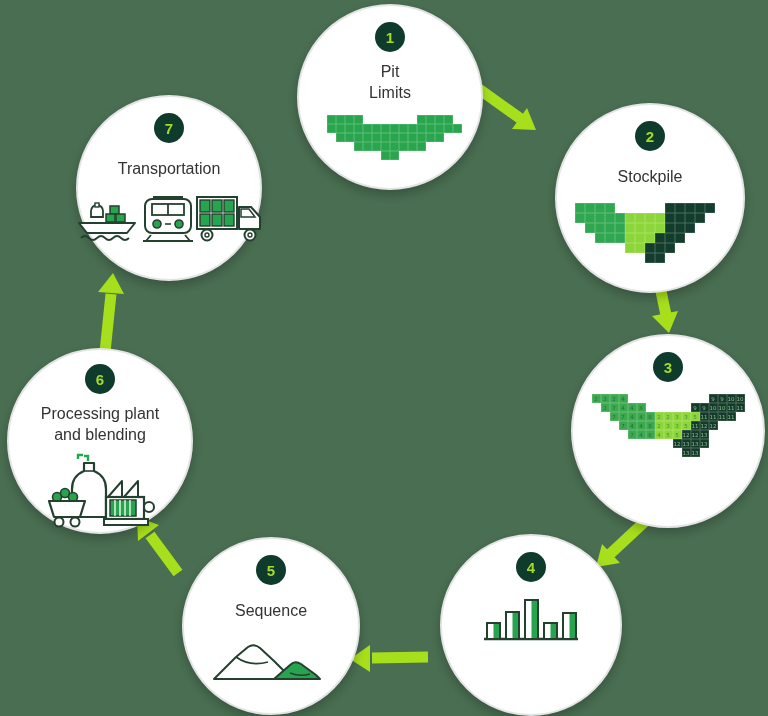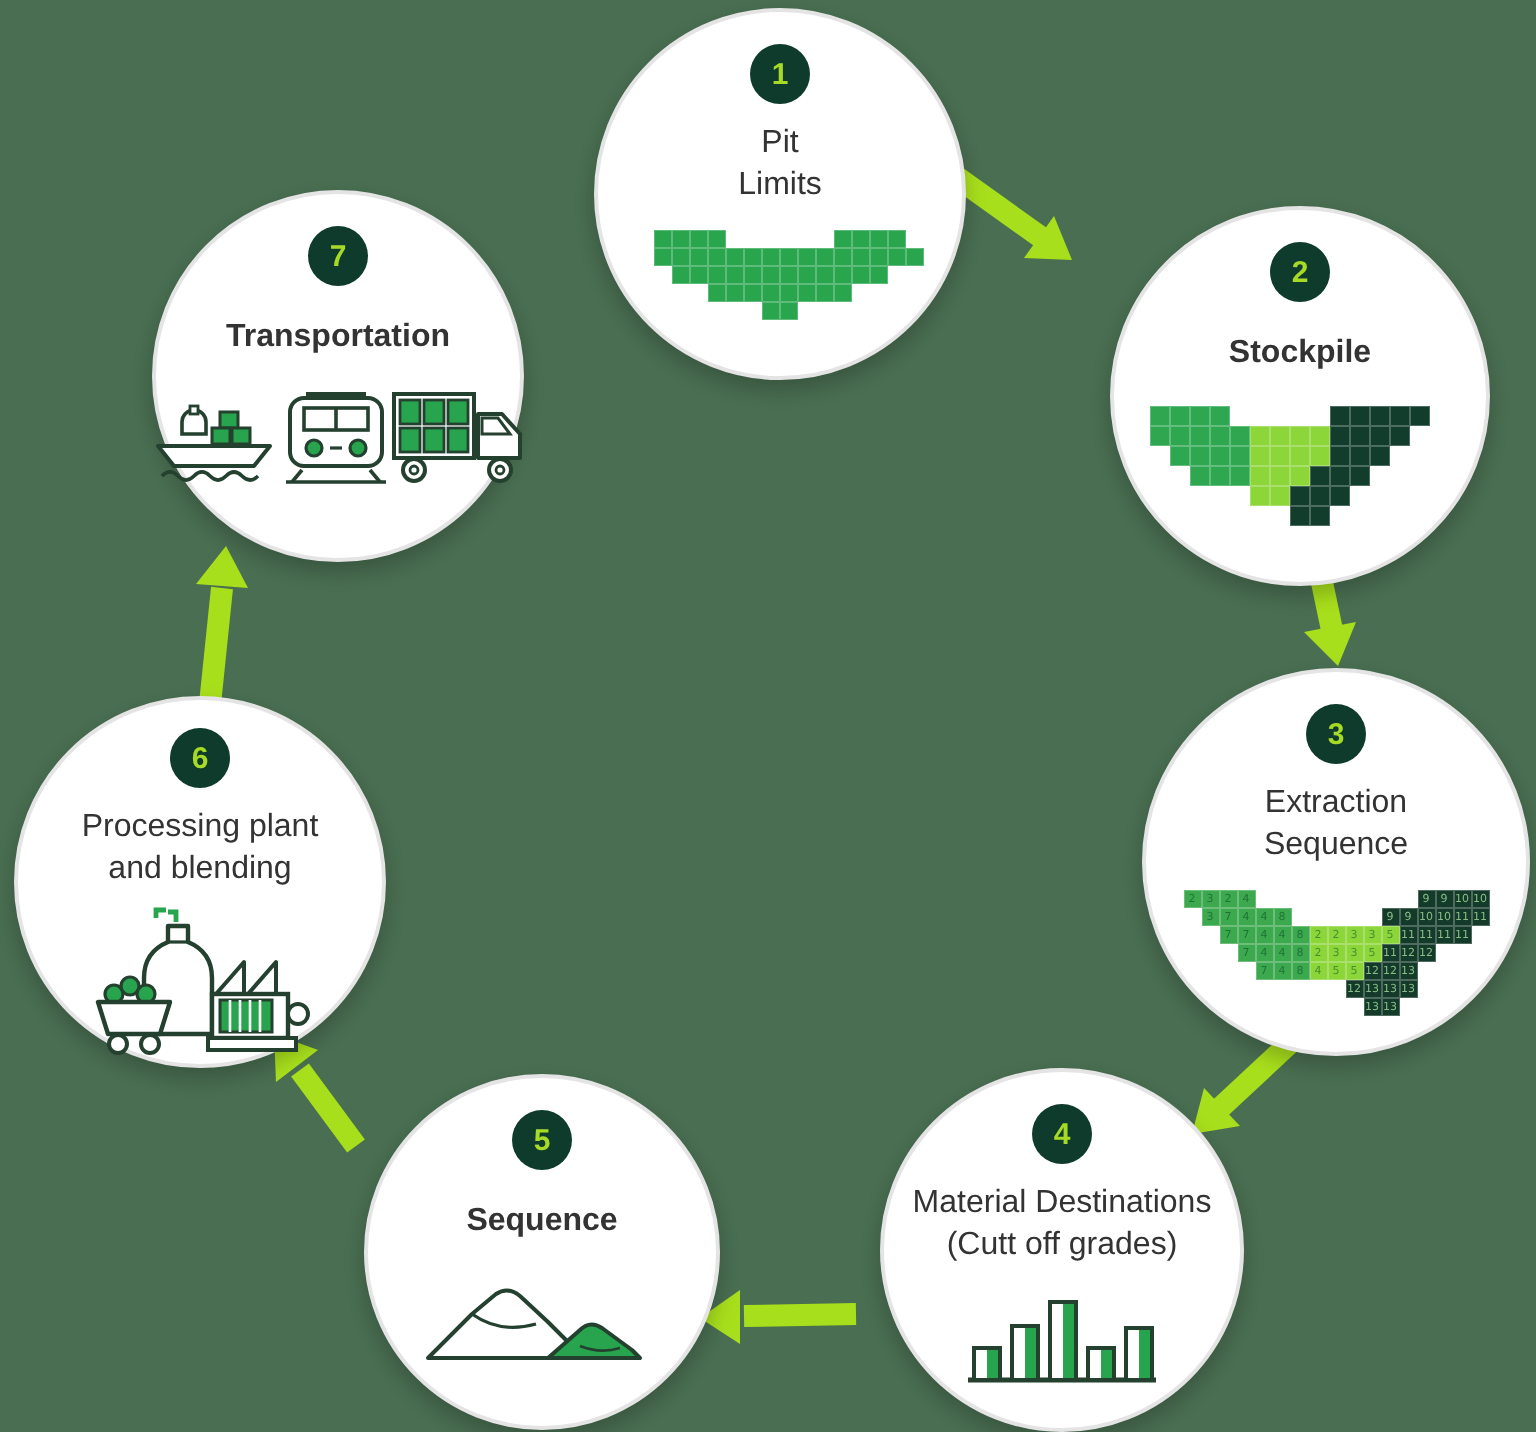--- a/index.html
+++ b/index.html
@@ -19,21 +19,21 @@
   }
   .badge{
     width:30px;height:30px;border-radius:50%;
     display:flex;align-items:center;justify-content:center;
     font-size:15px;font-weight:bold;flex:0 0 auto;
   }
   .label{
     margin-top:9px;font-size:16px;color:#333333;text-align:center;
     white-space:pre-line;line-height:1.32;
   }
-  .step.single .label{margin-top:15px;font-weight:bold;}
+  .step.single .label{margin-top:15px;}
   .icon-wrap{margin-top:12px;position:relative;flex:0 0 auto;}
   .step.single .icon-wrap{margin-top:16px;}
   .step.s6{padding-top:14px;}
   .step.s6 .icon-wrap{margin-top:4px;}
   .px-cell{
     position:absolute;box-sizing:border-box;
     box-shadow:inset 0 0 0 0.5px rgba(255,255,255,0.25);
     display:flex;align-items:center;justify-content:center;
     font-size:5.5px;font-family:"DejaVu Sans", sans-serif;
     overflow:hidden;
@@ -175,22 +175,20 @@
         <div class="px-cell" style="left: 70px; top: 40px; width: 10px; height: 10px; background: rgb(18, 60, 43);"></div>
         <div class="px-cell" style="left: 80px; top: 40px; width: 10px; height: 10px; background: rgb(18, 60, 43);"></div>
         <div class="px-cell" style="left: 90px; top: 40px; width: 10px; height: 10px; background: rgb(18, 60, 43);"></div>
         <div class="px-cell" style="left: 70px; top: 50px; width: 10px; height: 10px; background: rgb(18, 60, 43);"></div>
         <div class="px-cell" style="left: 80px; top: 50px; width: 10px; height: 10px; background: rgb(18, 60, 43);"></div>
       </div>
   </div>
 
   <div class="step" style="left:571px;top:334px;width:194px;height:194px;">
     <div class="badge" style="background: rgb(14, 59, 43); color: rgb(166, 218, 39);">3</div>
-    <div class="label">Extraction
-Sequence</div>
     <div class="icon-wrap" style="width: 153px; height: 63px;">
         <div class="px-cell" style="left: 0px; top: 0px; width: 9px; height: 9px; background: rgb(61, 169, 79); color: rgba(8, 70, 34, 0.55);">2</div>
         <div class="px-cell" style="left: 9px; top: 0px; width: 9px; height: 9px; background: rgb(61, 169, 79); color: rgba(8, 70, 34, 0.55);">3</div>
         <div class="px-cell" style="left: 18px; top: 0px; width: 9px; height: 9px; background: rgb(61, 169, 79); color: rgba(8, 70, 34, 0.55);">2</div>
         <div class="px-cell" style="left: 27px; top: 0px; width: 9px; height: 9px; background: rgb(61, 169, 79); color: rgba(8, 70, 34, 0.55);">4</div>
         <div class="px-cell" style="left: 117px; top: 0px; width: 9px; height: 9px; background: rgb(20, 58, 42); color: rgba(158, 210, 150, 0.85);">9</div>
         <div class="px-cell" style="left: 126px; top: 0px; width: 9px; height: 9px; background: rgb(20, 58, 42); color: rgba(158, 210, 150, 0.85);">9</div>
         <div class="px-cell" style="left: 135px; top: 0px; width: 9px; height: 9px; background: rgb(20, 58, 42); color: rgba(158, 210, 150, 0.85);">10</div>
         <div class="px-cell" style="left: 144px; top: 0px; width: 9px; height: 9px; background: rgb(20, 58, 42); color: rgba(158, 210, 150, 0.85);">10</div>
         <div class="px-cell" style="left: 9px; top: 9px; width: 9px; height: 9px; background: rgb(61, 169, 79); color: rgba(8, 70, 34, 0.55);">3</div>
@@ -242,22 +240,20 @@
         <div class="px-cell" style="left: 90px; top: 45px; width: 9px; height: 9px; background: rgb(20, 58, 42); color: rgba(158, 210, 150, 0.85);">13</div>
         <div class="px-cell" style="left: 99px; top: 45px; width: 9px; height: 9px; background: rgb(20, 58, 42); color: rgba(158, 210, 150, 0.85);">13</div>
         <div class="px-cell" style="left: 108px; top: 45px; width: 9px; height: 9px; background: rgb(20, 58, 42); color: rgba(158, 210, 150, 0.85);">13</div>
         <div class="px-cell" style="left: 90px; top: 54px; width: 9px; height: 9px; background: rgb(20, 58, 42); color: rgba(158, 210, 150, 0.85);">13</div>
         <div class="px-cell" style="left: 99px; top: 54px; width: 9px; height: 9px; background: rgb(20, 58, 42); color: rgba(158, 210, 150, 0.85);">13</div>
       </div>
   </div>
 
   <div class="step" style="left:440px;top:534px;width:182px;height:182px;">
     <div class="badge" style="background: rgb(14, 59, 43); color: rgb(166, 218, 39);">4</div>
-    <div class="label">Material Destinations
-(Cutt off grades)</div>
     <div class="icon-wrap">
       <svg width="100" height="50" viewBox="0 0 100 50">
         <line x1="3" y1="45" x2="97" y2="45" stroke="#24402F" stroke-width="2.5"></line>
         <g>
           <rect x="6" y="29" width="13" height="16" fill="#FFFFFF"></rect>
           <rect x="12.5" y="29" width="6.5" height="16" fill="#27A44D"></rect>
           <rect x="6" y="29" width="13" height="16" fill="none" stroke="#24402F" stroke-width="2"></rect>
         </g>
         <g>
           <rect x="25" y="18" width="13" height="27" fill="#FFFFFF"></rect>

